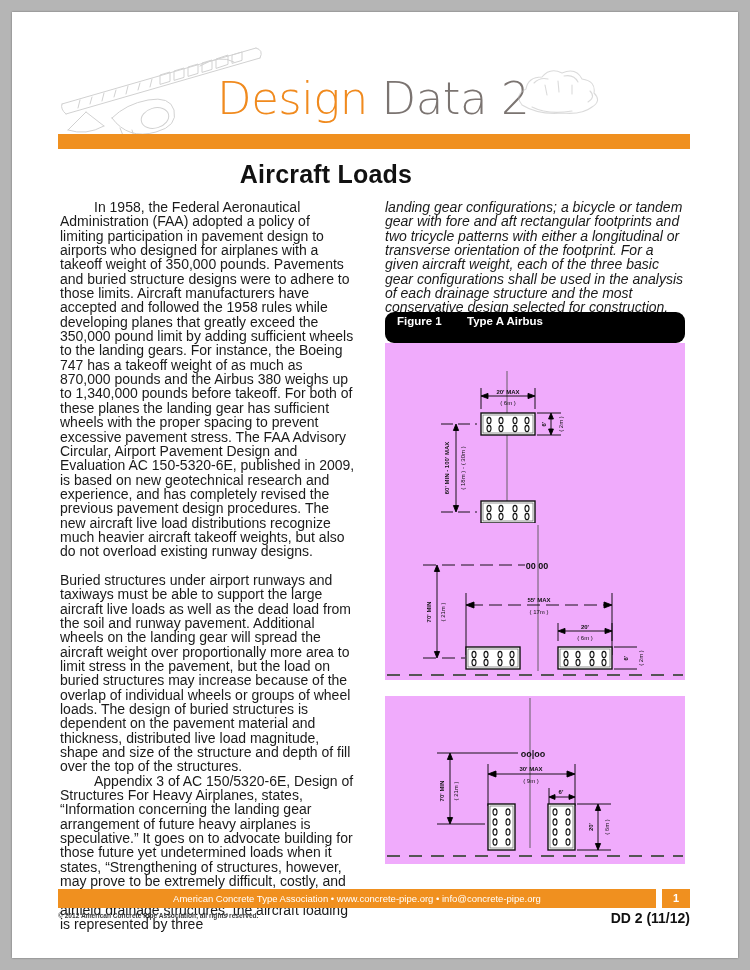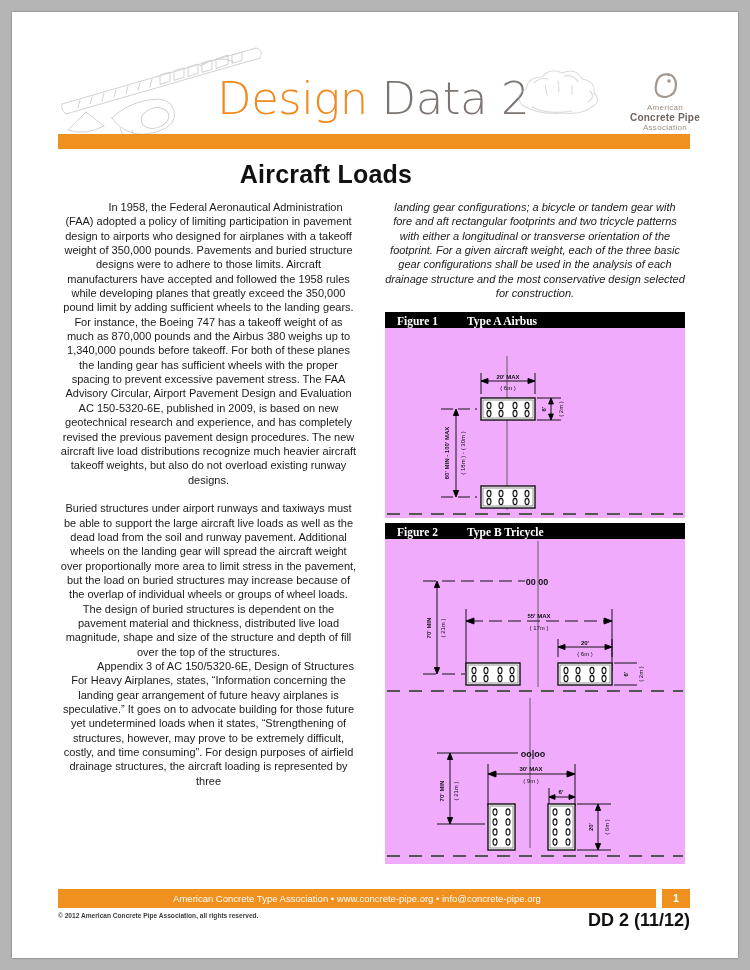--- a/index.html
+++ b/index.html
@@ -102,24 +102,24 @@
     font-weight: bold;
     color: #111;
     font-family: "Liberation Sans", sans-serif;
     letter-spacing: 0.2px;
   }
 
   
   .col {
     position: absolute;
     font-family: "Liberation Sans", sans-serif;
-    font-size: 11px;
+    font-size: 14px;
     line-height: 14.35px;
     color: #1a1a1a;
-    text-align: center;
+    text-align: left;
   }
   .col-left {
     left: 48px;
     top: 188px;
     width: 297px;
   }
   .col-right {
     left: 373px;
     top: 188px;
     width: 300px;
@@ -134,27 +134,28 @@
   }
 
   
   .fig {
     position: absolute;
     left: 373px;
     width: 300px;
   }
   .fig-bar {
     background: #000000;
-    height: 16px;
+    height: 31px;
     color: #ffffff;
     font-size: 11.5px;
     font-weight: bold;
     line-height: 19px;
-    font-family: Liberation Serif, serif;
+    font-family: Liberation Sans, sans-serif;
     position: relative;
+    border-radius: 9px;
   }
   .fig-bar .fnum { position: absolute; left: 12px; }
   .fig-bar .fttl { position: absolute; left: 82px; }
   .fig-body { position: relative; background: #f0abfc; }
   .fig-body svg { display:block; }
 
   
   .footer-bar {
     position: absolute;
     left: 46px;
@@ -193,21 +194,21 @@
     top: 900px;
     font-size: 6.6px;
     color: #3b3b3b;
     font-family: "Liberation Sans", sans-serif;
     font-weight: bold;
   }
   .doccode {
     position: absolute;
     right: 48px;
     top: 898px;
-    font-size: 18px;
+    font-size: 14px;
     font-weight: bold;
     color: #111;
     font-family: "Liberation Sans", sans-serif;
   }
 </style>
 </head>
 <body>
 
 <div class="page">
 
@@ -242,30 +243,20 @@
 
     <svg class="cloud-mark" viewBox="0 0 95 55">
       <g stroke="#bdbdbd" stroke-width="1.1" fill="none" stroke-linecap="round">
         <path d="M10 38 q -8 -10 4 -16 q 2 -12 16 -12 q 8 -10 20 -4 q 14 -6 20 6 q 14 2 12 14 q 8 8 -2 14 q -10 8 -30 6 q -24 2 -40 -8 z"></path>
         <path d="M22 16 q 6 -6 14 -4 M52 9 q 10 -2 14 6 M78 24 q 6 6 -2 11"></path>
         <path d="M20 40 q 16 8 40 4"></path>
         <path d="M33 18 l2 10 M46 14 l1 11 M60 18 l0 9"></path>
       </g>
     </svg>
 
-    <div class="acpa-logo">
-      <svg class="acpa-swoosh" width="30" height="30" viewBox="0 0 30 30">
-        <path d="M20 5 q -12 -3 -14 10 q -2 12 10 12" stroke="#a39890" stroke-width="2.2" fill="none" stroke-linecap="round"></path>
-        <path d="M18 4 q 8 2 8 11 q 0 10 -10 12" stroke="#a39890" stroke-width="2.2" fill="none" stroke-linecap="round"></path>
-        <circle cx="19" cy="11" r="1.8" fill="#a39890"></circle>
-      </svg>
-      <div class="acpa-l1">American</div>
-      <div class="acpa-l2">Concrete Pipe</div>
-      <div class="acpa-l3">Association</div>
-    </div>
 
     <div class="orange-bar"></div>
   </div>
 
   <div class="doc-title">Aircraft Loads</div>
 
   <div class="col col-left">
     <p class="indent">In 1958, the Federal Aeronautical Administration (FAA) adopted a policy of limiting participation in pavement design to airports who designed for airplanes with a takeoff weight of 350,000 pounds.  Pavements and buried structure designs were to adhere to those limits.  Aircraft manufacturers have accepted and followed the 1958 rules while developing planes that greatly exceed the 350,000 pound limit by adding sufficient wheels to the landing gears.  For instance, the Boeing 747 has a takeoff weight of as much as 870,000 pounds and the Airbus 380 weighs up to 1,340,000 pounds before takeoff.  For both of these planes the landing gear has sufficient wheels with the proper spacing to prevent excessive pavement stress.  The FAA Advisory Circular, Airport Pavement Design and Evaluation AC 150-5320-6E, published in 2009, is based on new geotechnical research and experience, and has completely revised the previous pavement design procedures.  The new aircraft live load distributions recognize much heavier aircraft takeoff weights, but also do not overload existing runway designs.</p>
     <p class="gap">Buried structures under airport runways and taxiways must be able to support the large aircraft live loads as well as the dead load from the soil and runway pavement.  Additional wheels on the landing gear will spread the aircraft weight over proportionally more area to limit stress in the pavement, but the load on buried structures may increase because of the overlap of individual wheels or groups of wheel loads.  The design of buried structures is dependent on the pavement material and thickness, distributed live load magnitude, shape and size of the structure and depth of fill over the top of the structures.</p>
     <p class="indent">Appendix 3 of AC 150/5320-6E, Design of Structures For Heavy Airplanes, states, “Information concerning the landing gear arrangement of future heavy airplanes is speculative.”  It goes on to advocate building for those future yet undetermined loads when it states, “Strengthening of structures, however, may prove to be extremely difficult, costly, and time consuming”.  For design purposes of airfield drainage structures, the aircraft loading is represented by three</p>
@@ -345,24 +336,20 @@
               <ellipse cx="142" cy="173.5" rx="2" ry="3.1"></ellipse>
           </g>
         </g>
 
         <line x1="2" y1="186" x2="298" y2="186" stroke="#555" stroke-width="2.2" stroke-dasharray="13 9"></line>
       </svg>
     </div>
   </div>
 
   <div class="fig" style="top:511px;">
-    <div class="fig-bar">
-      <span class="fnum">Figure 2</span>
-      <span class="fttl">Type B Tricycle</span>
-    </div>
     <div class="fig-body">
       <svg width="300" height="157" viewBox="0 0 300 157">
         <g stroke="#555" stroke-width="0.9" fill="none">
           <line x1="153" y1="2" x2="153" y2="148"></line>
         </g>
 
         <text x="152" y="46" font-family="Liberation Sans, sans-serif" font-size="9" font-weight="bold" fill="#111" text-anchor="middle">00 00</text>
 
         <g stroke="#000" stroke-width="0.9">
           <line x1="38" y1="42" x2="140" y2="42" stroke-dasharray="13 6"></line>

